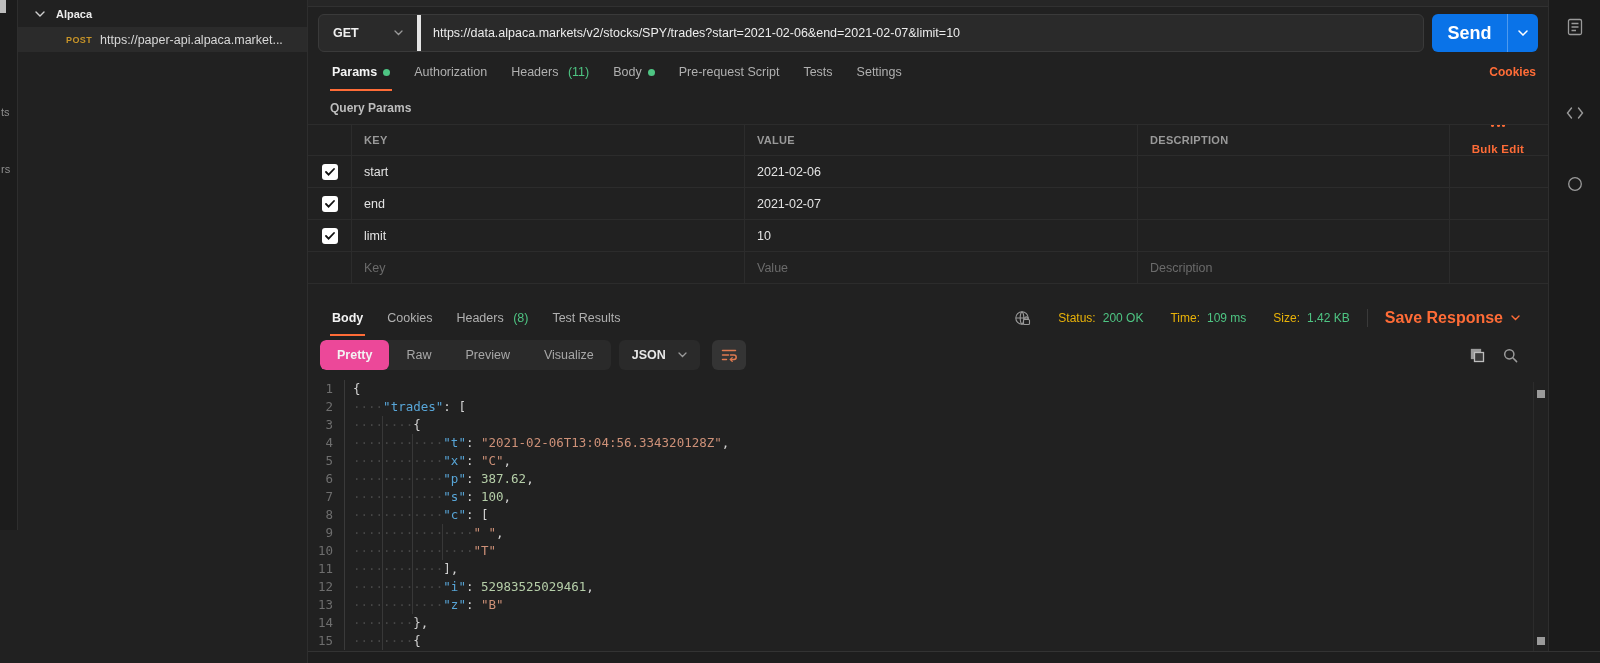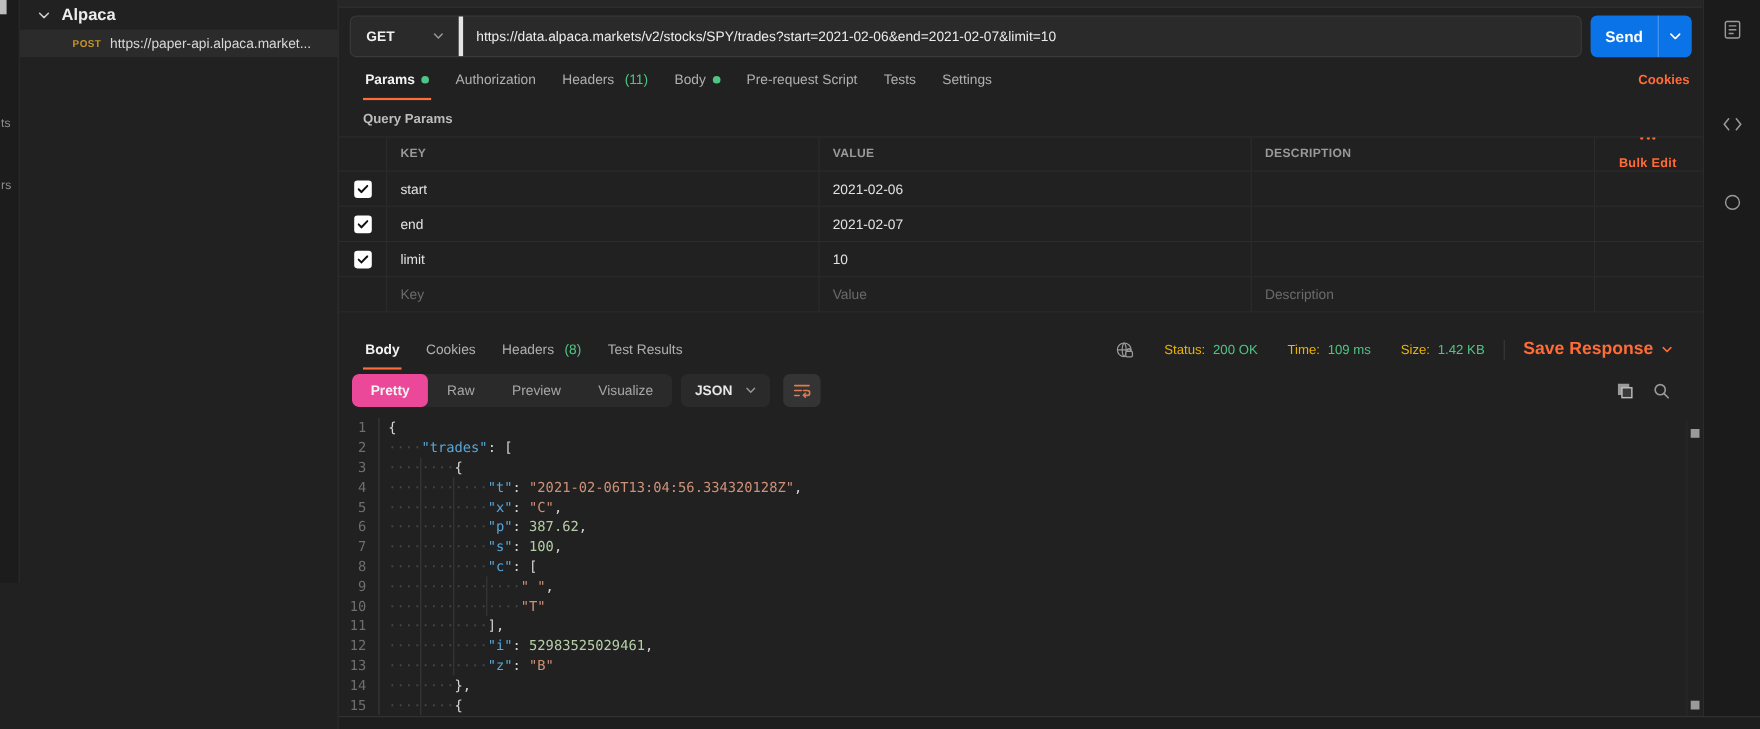--- a/index.html
+++ b/index.html
@@ -15,39 +15,39 @@
   svg { display:block; }
 
   
   .left-rail { position:absolute; left:0; top:0; width:18px; height:530px; background:#1c1c1c; border-right:1px solid var(--bdr); }
   .rail-frag { position:absolute; left:1px; color:#8f8f8f; font-size:11px; }
   .rail-frag.f1 { top:106px; } .rail-frag.f2 { top:163px; }
   .rail-artifact { position:absolute; left:0; top:0; width:6px; height:13px; background:#bdbdbd; }
 
   
   .sidebar { position:absolute; left:18px; top:0; width:290px; height:663px; background:#212121; border-right:1px solid var(--bdr); }
-  .coll-row { height:27px; display:flex; align-items:center; gap:11px; padding-left:17px; color:#ececec; font-size:15px; font-weight:600; }
+  .coll-row { height:27px; display:flex; align-items:center; gap:11px; padding-left:17px; color:#ececec; font-size:11px; font-weight:600; }
   .req-row { height:25px; background:#2b2b2b; display:flex; align-items:center; gap:8px; padding-left:48px; overflow:hidden; }
   .post-badge { color:var(--gold); font-size:9px; font-weight:700; letter-spacing:.4px; flex-shrink:0; }
   .req-label { color:#d8d8d8; font-size:12.5px; white-space:nowrap; overflow:hidden; }
 
   
   .right-rail { position:absolute; left:1548px; top:0; width:52px; height:663px; background:#1b1b1b; border-left:1px solid var(--bdr); }
   .rr-icon { position:absolute; left:50%; transform:translateX(-50%); color:#9a9a9a; }
   .rr1 { top:18px; } .rr2 { top:106px; } .rr3 { top:176px; }
 
   
   .main { position:absolute; left:308px; top:0; width:1240px; height:663px; }
   .top-strip { height:7px; background:#262626; border-bottom:1px solid #313131; }
 
   .url-row { display:flex; align-items:center; gap:8px; padding:6px 10px 0 10px; height:46px; }
   .url-box { flex:1; display:flex; align-items:center; height:38px; background:var(--panel); border:1px solid #3a3a3a; border-radius:6px; }
   .method { width:102px; height:100%; display:flex; align-items:center; justify-content:space-between; padding:0 14px; border-right:4px solid #e5e5e5; color:#f0f0f0; font-weight:700; cursor:pointer; }
   .url-text { flex:1; padding:0 12px; color:#ececec; white-space:nowrap; overflow:hidden; cursor:text; }
-  .send-btn { width:92px; height:38px; background:var(--blue); border-radius:6px; display:flex; color:#fff; font-weight:700; font-size:14px; cursor:pointer; }
+  .send-btn { width:106px; height:38px; background:var(--blue); border-radius:6px; display:flex; color:#fff; font-weight:700; font-size:18px; cursor:pointer; }
   .send-main { flex:1; display:flex; align-items:center; justify-content:center; border-right:1px solid rgba(255,255,255,.28); }
   .send-caret { width:30px; display:flex; align-items:center; justify-content:center; }
 
   .tabs-row { display:flex; align-items:center; height:38px; padding:0 12px;gap:18px; }
   .tab { position:relative; height:100%; display:flex; align-items:center; gap:6px; padding:0 12px; color:#b0b0b0; cursor:pointer; }
   .tab.active { color:#f3f3f3; font-weight:600; }
   .tabs-row .tab.active::after { content:""; position:absolute; left:10px; right:10px; bottom:0; height:2px; background:var(--orange); }
   .dot { width:7px; height:7px; border-radius:50%; background:var(--green); }
   .cnt { color:var(--green); }
   .cookies { margin-left:auto; color:var(--orange); font-weight:600; font-size:12px; cursor:pointer; }

